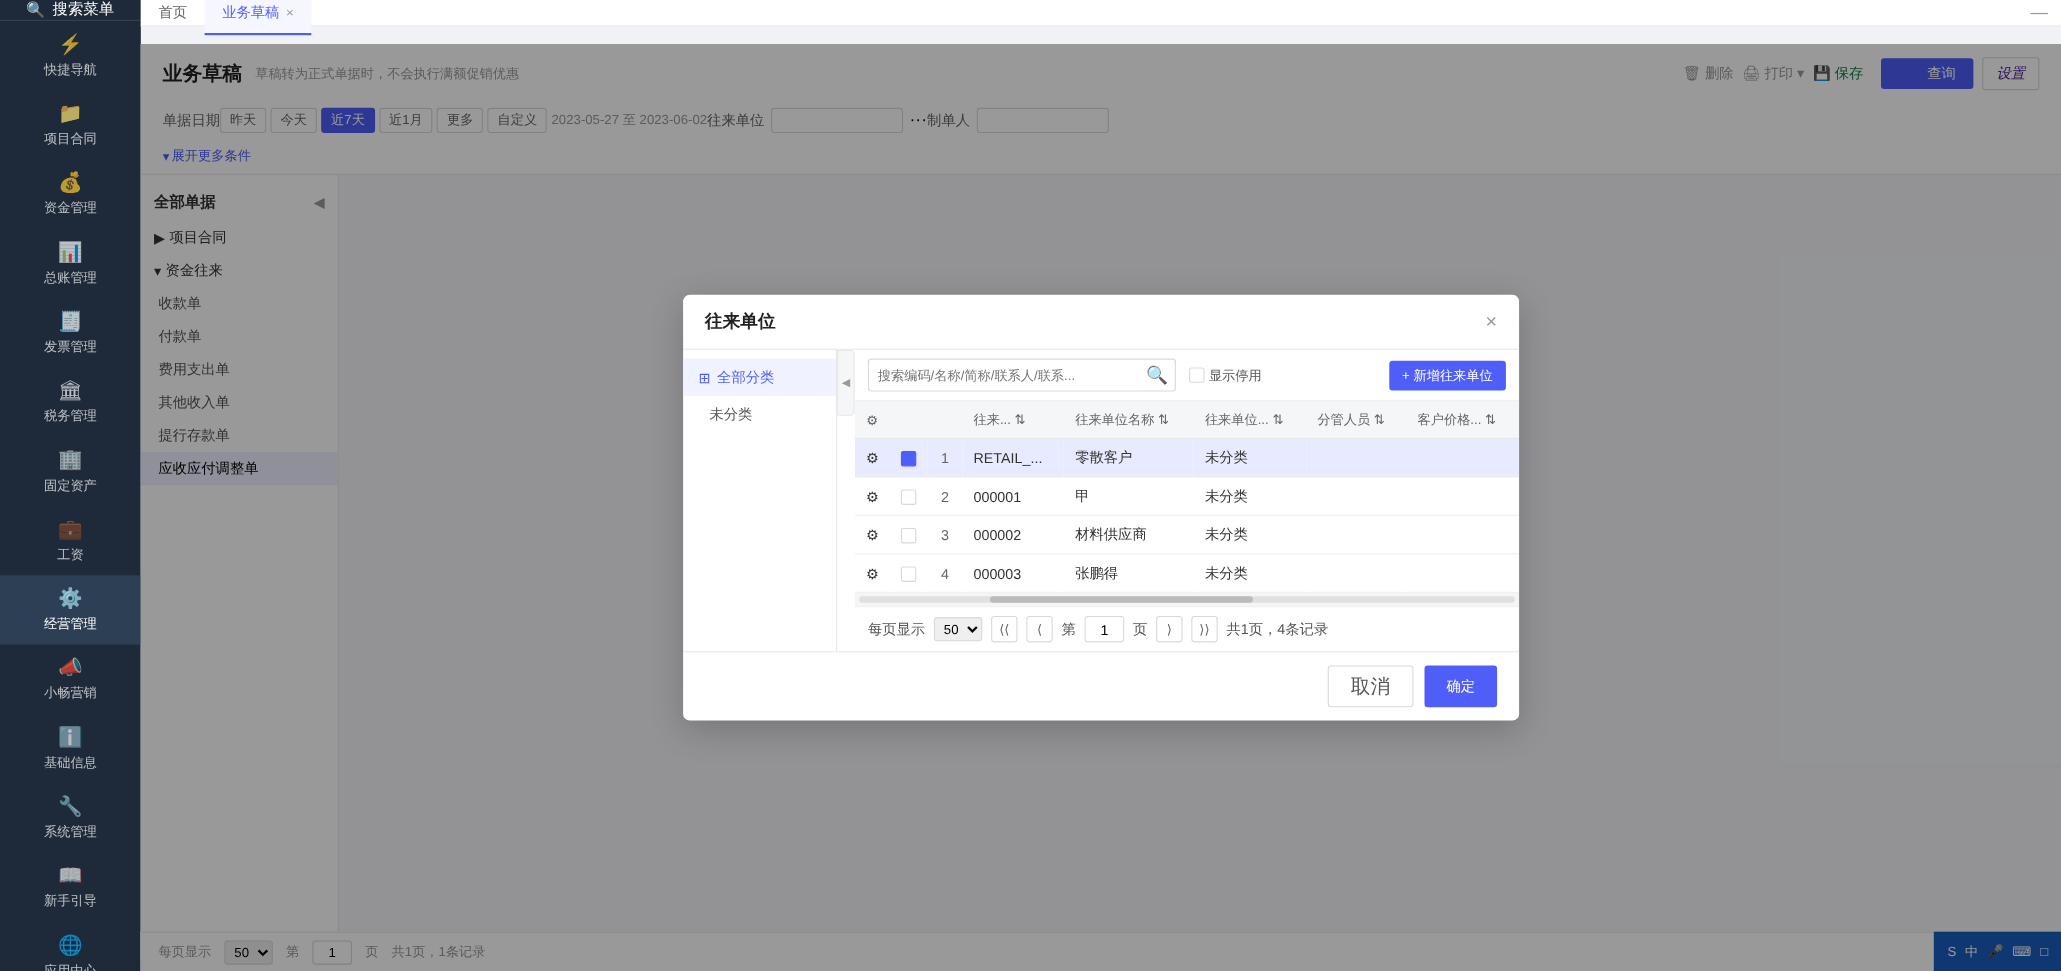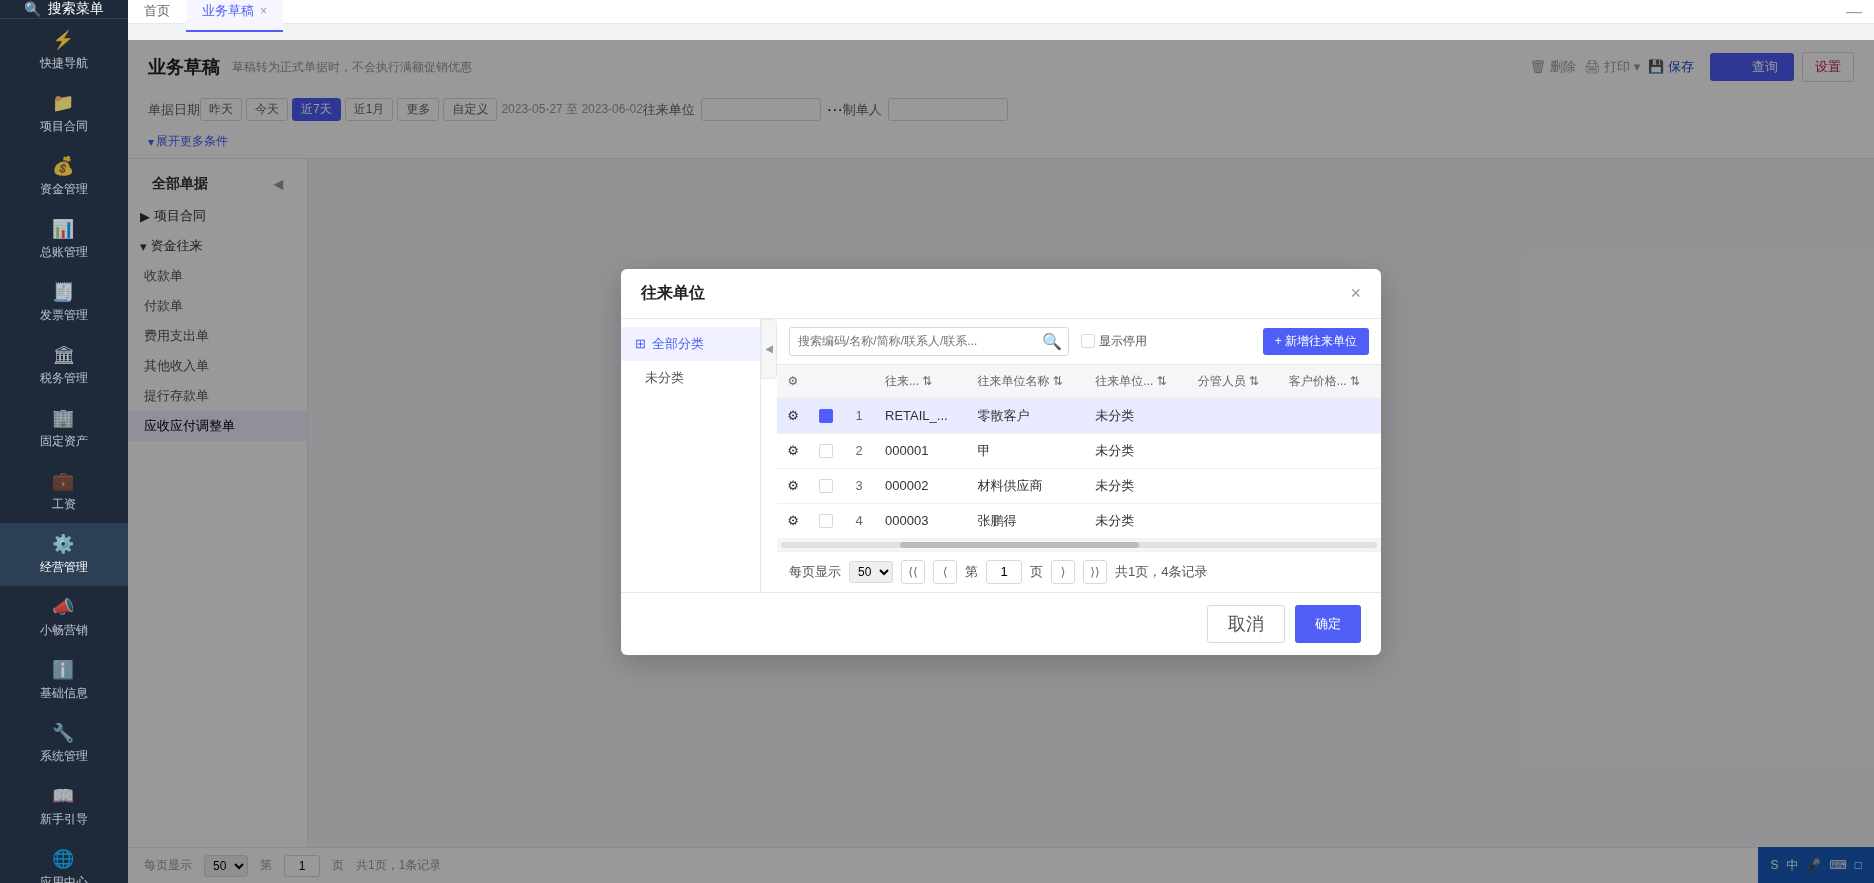--- a/index.html
+++ b/index.html
@@ -71,35 +71,35 @@
     .expand-more { font-size: 12px; color: #4e5ef7; cursor: pointer; display: flex; align-items: center; gap: 2px; }
 
     .action-btns-right {
       margin-left: auto; display: flex; gap: 8px; align-items: center;
     }
     .btn-query {
       background: #4e5ef7; color: #fff; border: none; padding: 5px 16px; border-radius: 3px;
       font-size: 13px; cursor: pointer;
     }
     .btn-settings {
-      background: #fff; color: #be185d; border: 1px solid #d9d9d9; padding: 5px 12px; border-radius: 3px;
-      font-size: 13px; cursor: pointer;
+      background: #fff; color: #4c1d95; border: 1px solid #d9d9d9; padding: 5px 12px; border-radius: 3px;
+      font-size: 13px; cursor: pointer; font-style: italic;
     }
 
     
     .content-area {
       display: flex; height: calc(100% - 130px);
     }
     .left-sidebar {
       width: 180px; background: #fff; border-right: 1px solid #e8e8e8; padding: 8px 0;
       font-size: 13px; overflow-y: auto; flex-shrink: 0;
     }
     .left-sidebar-header {
       display: flex; align-items: center; justify-content: space-between;
-      padding: 8px 24px; color: #333; font-weight: 600; font-size: 14px;
+      padding: 8px 12px; color: #333; font-weight: 600; font-size: 14px;
     }
     .left-sidebar-item {
       padding: 6px 16px; color: #555; cursor: pointer; display: flex; align-items: center; gap: 6px;
     }
     .left-sidebar-item.active { background: #eef0ff; color: #000000; font-weight: 500; }
     .left-sidebar-section {
       padding: 6px 12px; color: #333; font-weight: 500; cursor: pointer; display: flex; align-items: center; gap: 4px;
     }
 
     .main-table-area {
@@ -316,21 +316,21 @@
 
 <div class="main">
 
   <div class="page-header">
     <div class="page-title-row">
       <span class="page-title">业务草稿</span>
       <span class="page-subtitle">草稿转为正式单据时，不会执行满额促销优惠</span>
       <div class="action-btns-right">
         <span style="color:#999;font-size:13px;">🗑 <span>删除</span></span>
         <span style="color:#999;font-size:13px;cursor:pointer;">🖨 <span>打印</span> ▾</span>
-        <span style="color:#1d4ed8;font-size:13px;cursor:pointer;">💾 <span>保存</span></span>
+        <span style="color:#15803d;font-size:13px;cursor:pointer;">💾 <span>保存</span></span>
         <button class="btn-query" style="margin-left:8px;padding-left:42px;">查询</button>
         <button class="btn-settings">设置</button>
       </div>
     </div>
     <div class="filter-row">
       <span class="filter-label">单据日期</span>
       <div class="filter-date-btns">
         <button class="filter-btn">昨天</button>
         <button class="filter-btn">今天</button>
         <button class="filter-btn active">近7天</button>

